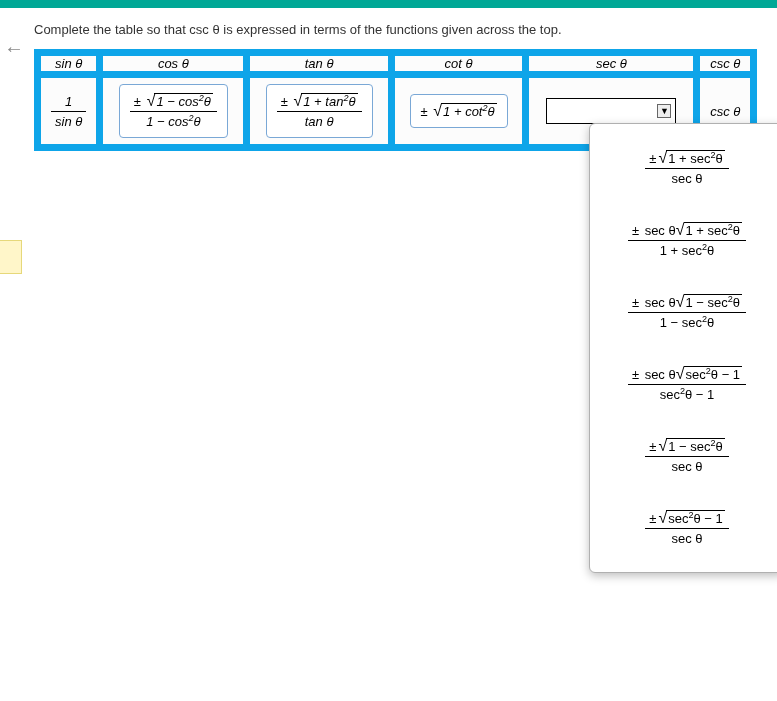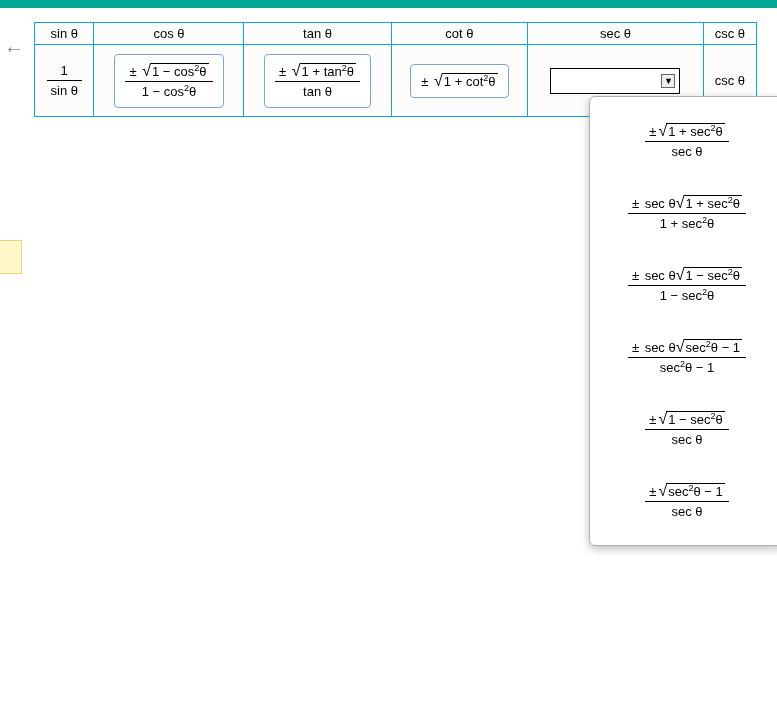--- a/index.html
+++ b/index.html
@@ -2,21 +2,21 @@
 <html><head>
 <meta charset="utf-8">
 <style>
 * { box-sizing: border-box; margin: 0; padding: 0; }
 body { font-family: Arial, sans-serif; background: #f0f0f0; width: 777px; height: 701px; position: relative; overflow: hidden; }
 .topbar { height: 8px; background: #00a896; }
 .backarrow { position: absolute; left: 4px; top: 35px; color: #888; font-size: 20px; }
 .content { padding: 14px 20px 0 34px; background: #fff; height: 100%; }
 .instruction { font-size: 13px; color: #333; margin-bottom: 12px; }
 table.main { border-collapse: collapse; width: 100%; }
-table.main th, table.main td { border: 1px solid #0ea5e9; text-align: center; vertical-align: middle; font-weight: normal; font-size: 13px; }
+table.main th, table.main td { border: 7px solid #0ea5e9; text-align: center; vertical-align: middle; font-weight: normal; font-size: 13px; font-style: italic; }
 table.main th { height: 22px; background: #fcfcfc; }
 table.main td { height: 72px; background: #fcfcfc; padding: 6px; }
 .cellbox { display: inline-block; border: 1px solid #7aa8d6; border-radius: 4px; padding: 8px 10px; background: #fff; }
 .frac { display: inline-block; text-align: center; vertical-align: middle; }
 .frac .num { display: block; border-bottom: 1px solid #000; padding: 0 4px 2px; }
 .frac .den { display: block; padding: 2px 4px 0; }
 .sqrt { display: inline-flex; align-items: flex-start; }
 .sqrt .rad { font-size: 16px; line-height: 1; }
 .sqrt .body { border-top: 1px solid #000; padding: 0 2px; margin-left: -1px; }
 .pm { margin-right: 2px; }
@@ -28,20 +28,21 @@
 .yellowtab { position: absolute; left: 0; top: 240px; width: 22px; height: 34px; background: #fff6c9; border: 1px solid #e6d87a; border-left: none; }
 </style>
 </head>
 <body>
 
 <div class="topbar"></div>
 <div class="backarrow">←</div>
 <div class="yellowtab"></div>
 
 <div class="content">
+  <div class="instruction">Complete the table so that csc θ is expressed in terms of the functions given across the top.</div>
 
   <div style="position:relative;">
   <table class="main">
     <tbody>
           <tr>
       <th>sin θ</th>
       <th>cos θ</th>
       <th>tan θ</th>
       <th>cot θ</th>
       <th>sec θ</th>

